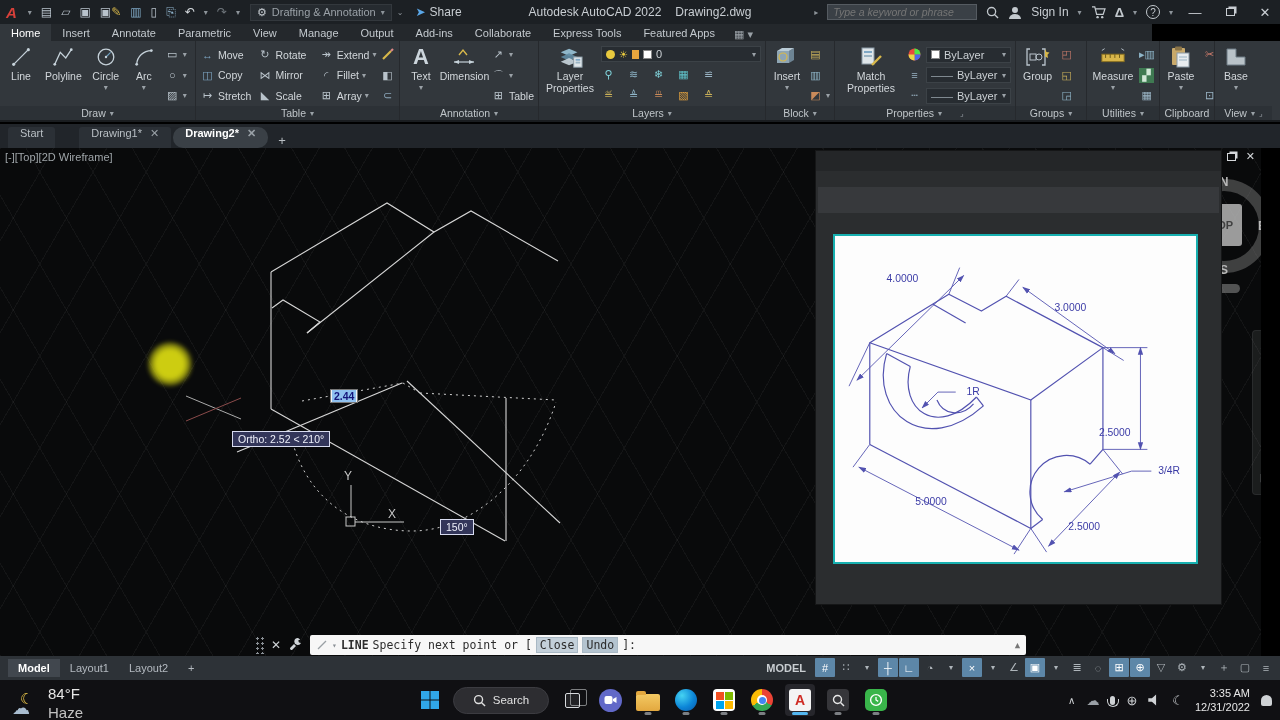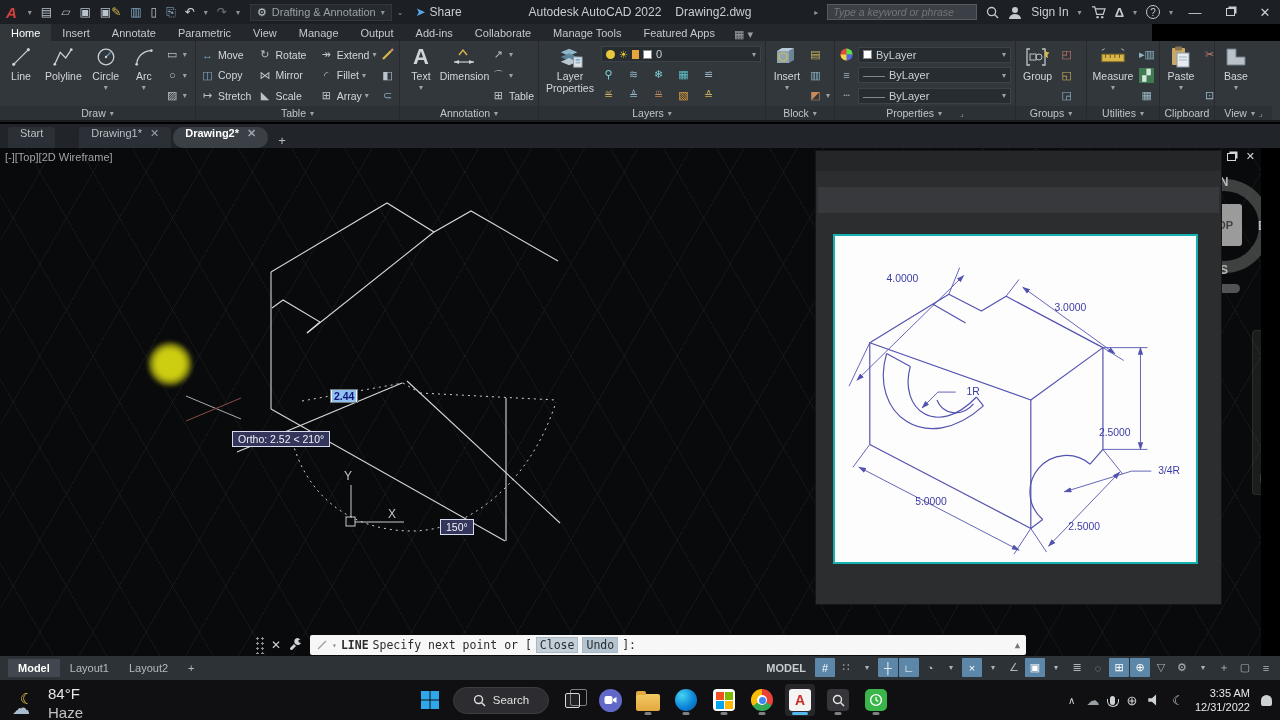--- a/index.html
+++ b/index.html
@@ -180,21 +180,21 @@
 <div id="ribbontabs">
   <span class="rtab active">Home</span>
   <span class="rtab">Insert</span>
   <span class="rtab">Annotate</span>
   <span class="rtab">Parametric</span>
   <span class="rtab">View</span>
   <span class="rtab">Manage</span>
   <span class="rtab">Output</span>
   <span class="rtab">Add-ins</span>
   <span class="rtab">Collaborate</span>
-  <span class="rtab">Manage Tools</span>
+  <span class="rtab">Express Tools</span>
   <span class="rtab">Featured Apps</span>
   <span style="margin-left:8px;color:#9aa1a7;">▦ ▾</span>
 </div>
 
 <div id="ribbon">
 
   <div class="panel" style="width:196px;">
     <div class="pbody">
       <div class="bigbtn">
         <span class="bicon">
@@ -442,20 +442,31 @@
       </div>
     </div>
     <div class="pfoot">
         <span>Block</span>
         <span class="dn">▾</span>
       </div>
   </div>
 
   <div class="panel" style="width:181px;">
     <div class="pbody">
+      <div class="bigbtn" style="min-width:56px;">
+        <span class="bicon">
+            <svg width="26" height="24" viewBox="0 0 26 24">
+              <rect x="4" y="3" width="12" height="16" fill="#dfe6ea" stroke="#8a9aa5"></rect>
+              <rect x="6" y="6" width="8" height="2" fill="#7fa8c6"></rect>
+              <rect x="6" y="10" width="8" height="2" fill="#9ab4c4"></rect>
+              <line x1="14" y1="20" x2="23" y2="11" stroke="#d8b84a" stroke-width="2.4"></line>
+            </svg>
+          </span>
+        <span class="blabel" style="width:58px;">Match Properties</span>
+      </div>
       <div class="mgrid" style="flex:1;">
         <div class="minirow" style="gap:4px;">
           <span class="mini">
               <svg width="13" height="13" viewBox="0 0 13 13">
                 <circle cx="6.5" cy="6.5" r="6" fill="#e84a3a"></circle>
                 <path d="M6.5,6.5 L6.5,0.5 A6,6 0 0 1 12.5,6.5 z" fill="#4ae84a"></path>
                 <path d="M6.5,6.5 L12.5,6.5 A6,6 0 0 1 6.5,12.5 z" fill="#4a6ae8"></path>
                 <path d="M6.5,6.5 L6.5,12.5 A6,6 0 0 1 0.5,6.5 z" fill="#e8d84a"></path>
               </svg>
             </span>

